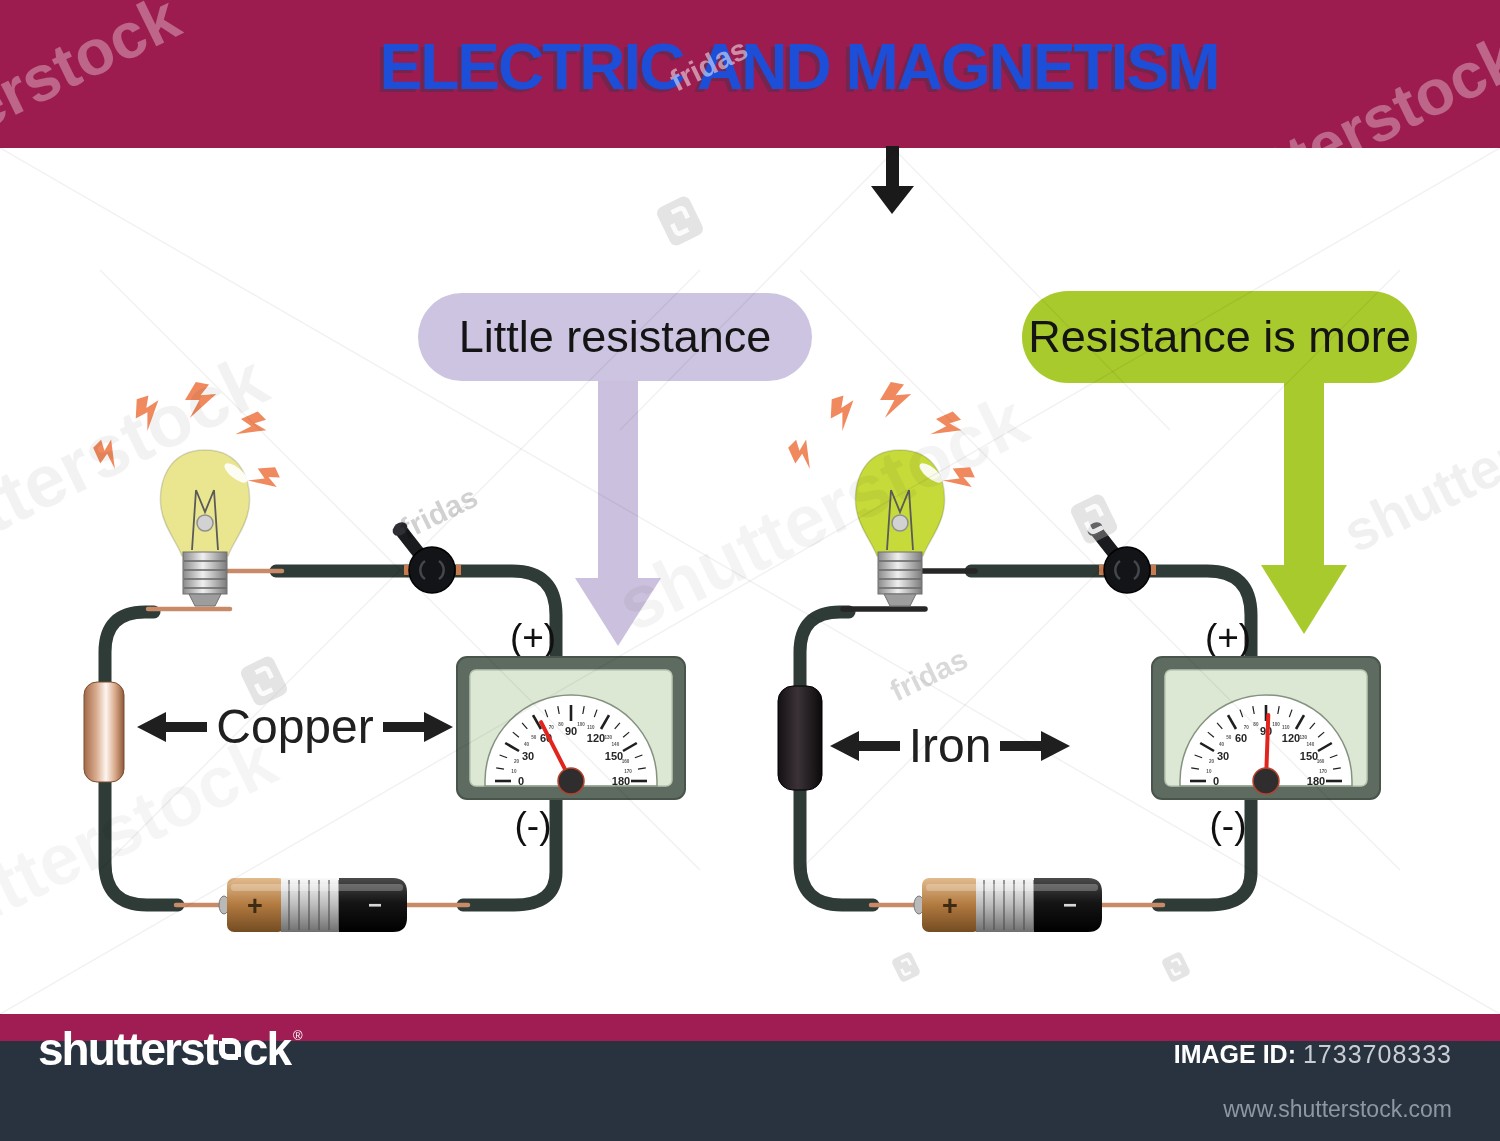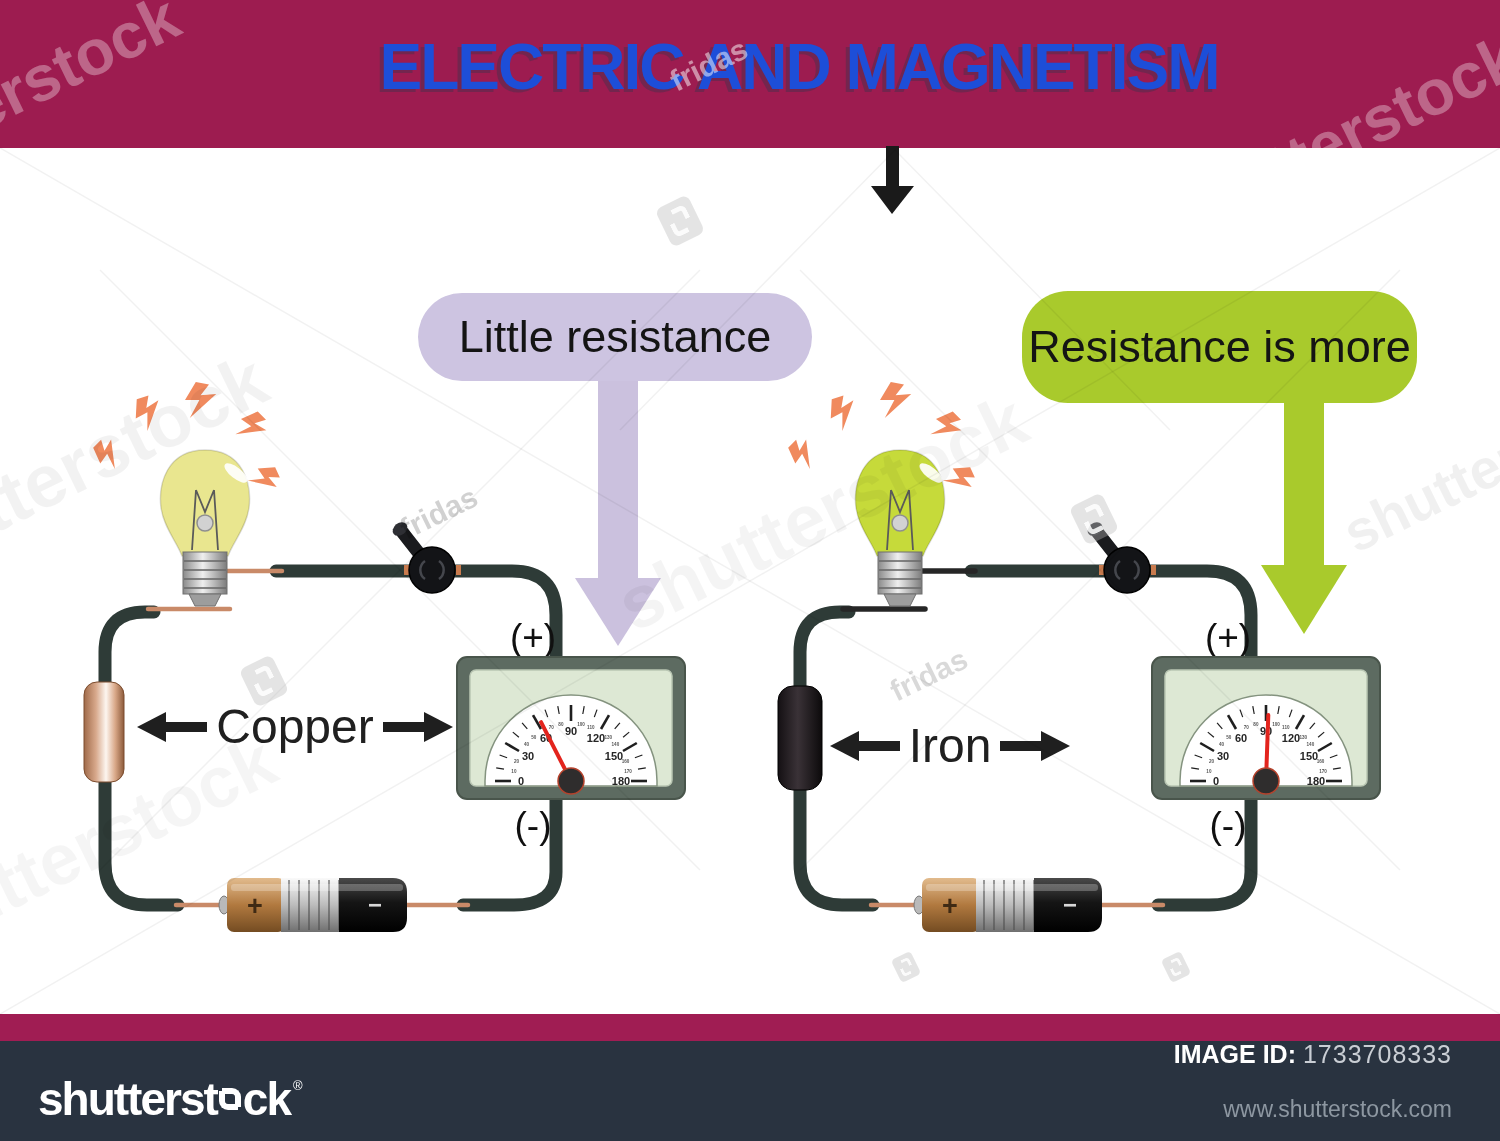--- a/index.html
+++ b/index.html
@@ -9,33 +9,33 @@
   .band{position:absolute;left:0;top:0;width:1500px;height:148px;background:#9d1c50;}
   .title{position:absolute;top:30px;left:799px;transform:translateX(-50%);
          font-size:64px;font-weight:800;letter-spacing:-2px;color:#1d4ed8;white-space:nowrap;
          text-shadow:-4px 3px 0 rgba(20,60,75,.30);}
   .subtitle{position:absolute;top:220px;left:916px;transform:translateX(-50%);
             font-size:40px;font-weight:700;color:#161616;white-space:nowrap;}
   
   .callout{position:absolute;display:flex;align-items:center;justify-content:center;
            font-size:45px;color:#141414;white-space:nowrap;}
   #callout-left{left:418px;top:293px;width:394px;height:88px;border-radius:44px;background:#cdc4e1;}
-  #callout-right{left:1022px;top:291px;width:395px;height:112px;border-radius:46px;background:#a9ca2c;}
+  #callout-right{left:1022px;top:291px;width:395px;height:92px;border-radius:46px;background:#a9ca2c;}
   .svg-layer{position:absolute;left:0;top:0;}
   
   .dial-major{font:700 11px "Liberation Sans",sans-serif;fill:#262626;text-anchor:middle;}
   .dial-minor{font:600 4.6px "Liberation Sans",sans-serif;fill:#555;text-anchor:middle;}
   .term{font:400 37px "Liberation Sans",sans-serif;fill:#101010;text-anchor:middle;}
   .mat-label{font:400 48px "Liberation Sans",sans-serif;fill:#202020;text-anchor:middle;}
   .bat-plus{font:700 27px "Liberation Sans",sans-serif;fill:#3f2a14;text-anchor:middle;}
   .bat-minus{font:700 24px "Liberation Sans",sans-serif;fill:#d8d8d8;text-anchor:middle;}
   
   .footer-strip{position:absolute;left:0;top:1014px;width:1500px;height:27px;background:#a01d53;}
   .footer{position:absolute;left:0;top:1041px;width:1500px;height:100px;background:#293340;}
-  .logo{position:absolute;left:38px;top:1072px;font-size:46px;font-weight:700;color:#fff;
+  .logo{position:absolute;left:38px;top:1022px;font-size:46px;font-weight:700;color:#fff;
         letter-spacing:-2px;display:flex;align-items:center;}
   .logo-o{display:inline-block;width:22px;height:24px;position:relative;margin:0 2px;}
   .logo-o::before{content:"";position:absolute;top:1px;right:0;width:13px;height:13px;
         border-top:6px solid #fff;border-right:6px solid #fff;border-top-right-radius:9px;}
   .logo-o::after{content:"";position:absolute;bottom:1px;left:0;width:13px;height:13px;
         border-bottom:6px solid #fff;border-left:6px solid #fff;border-bottom-left-radius:9px;}
   .logo sup{font-size:13px;font-weight:400;margin-left:3px;transform:translateY(-14px);}
   .imgid{position:absolute;right:48px;top:1040px;text-align:center;color:#fff;font-size:25px;}
   .imgid .num{font-weight:400;color:#c9ced4;letter-spacing:1px;}
   .imgid .lbl{font-weight:700;}

